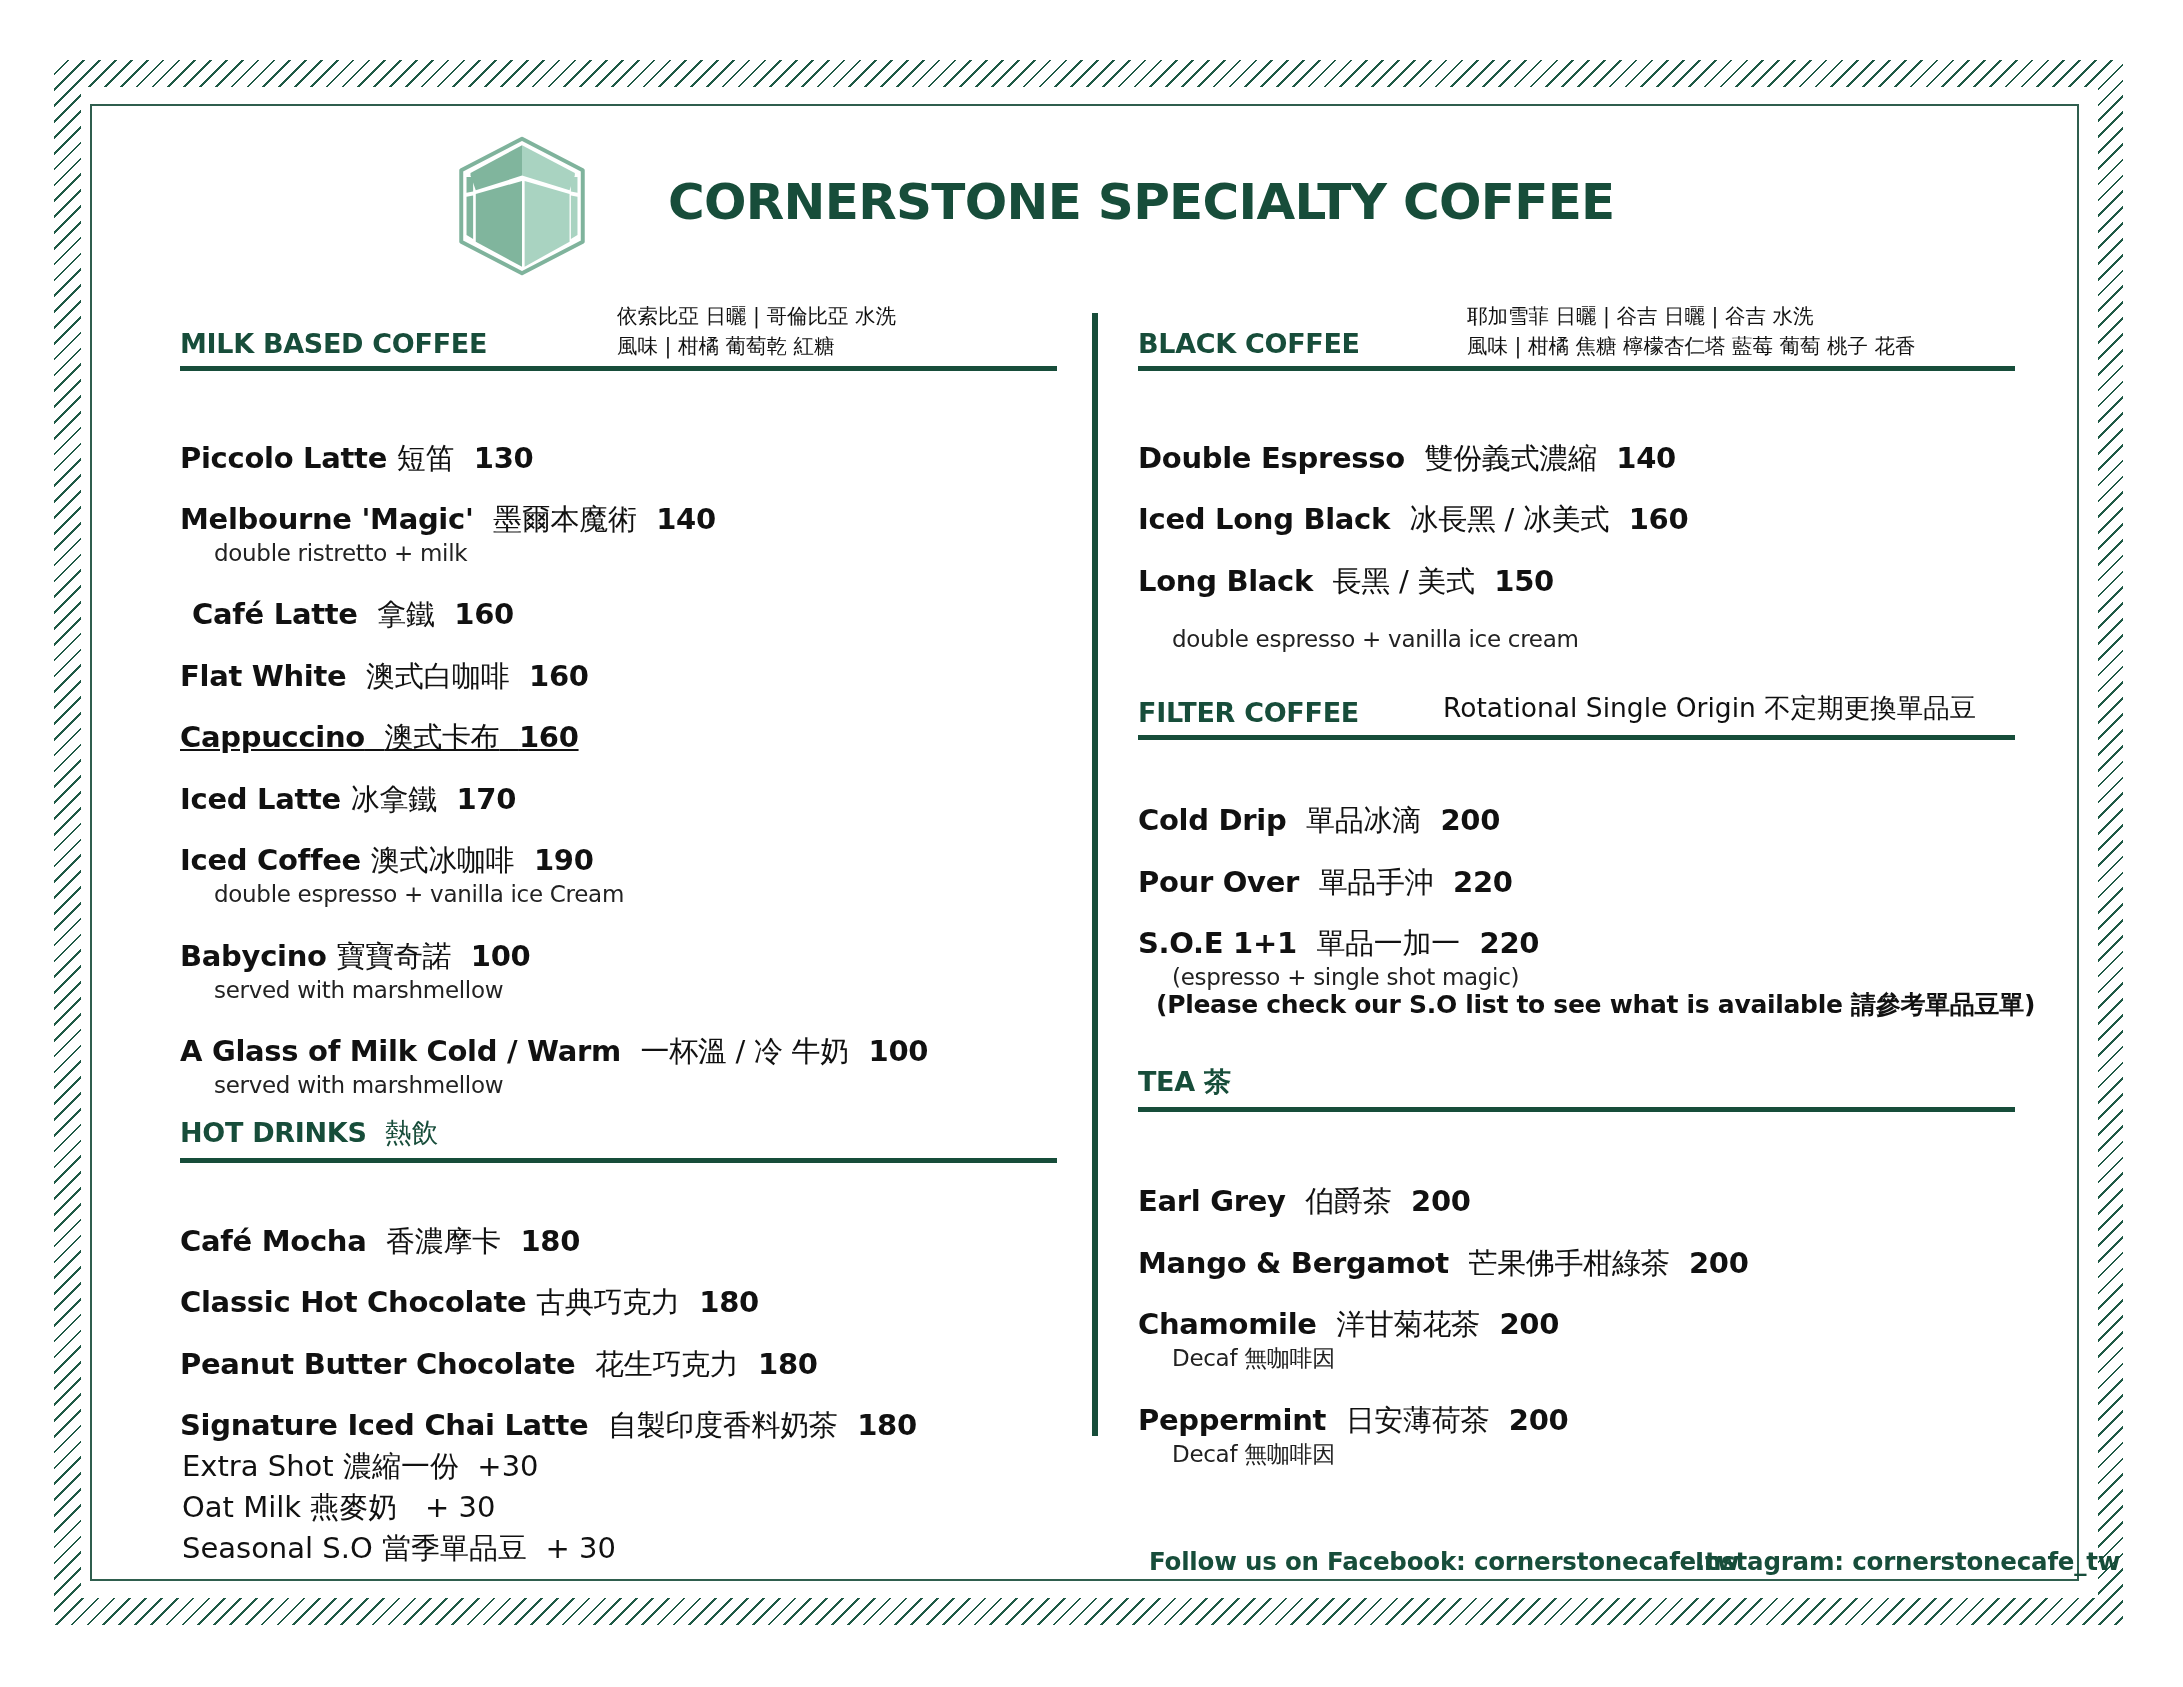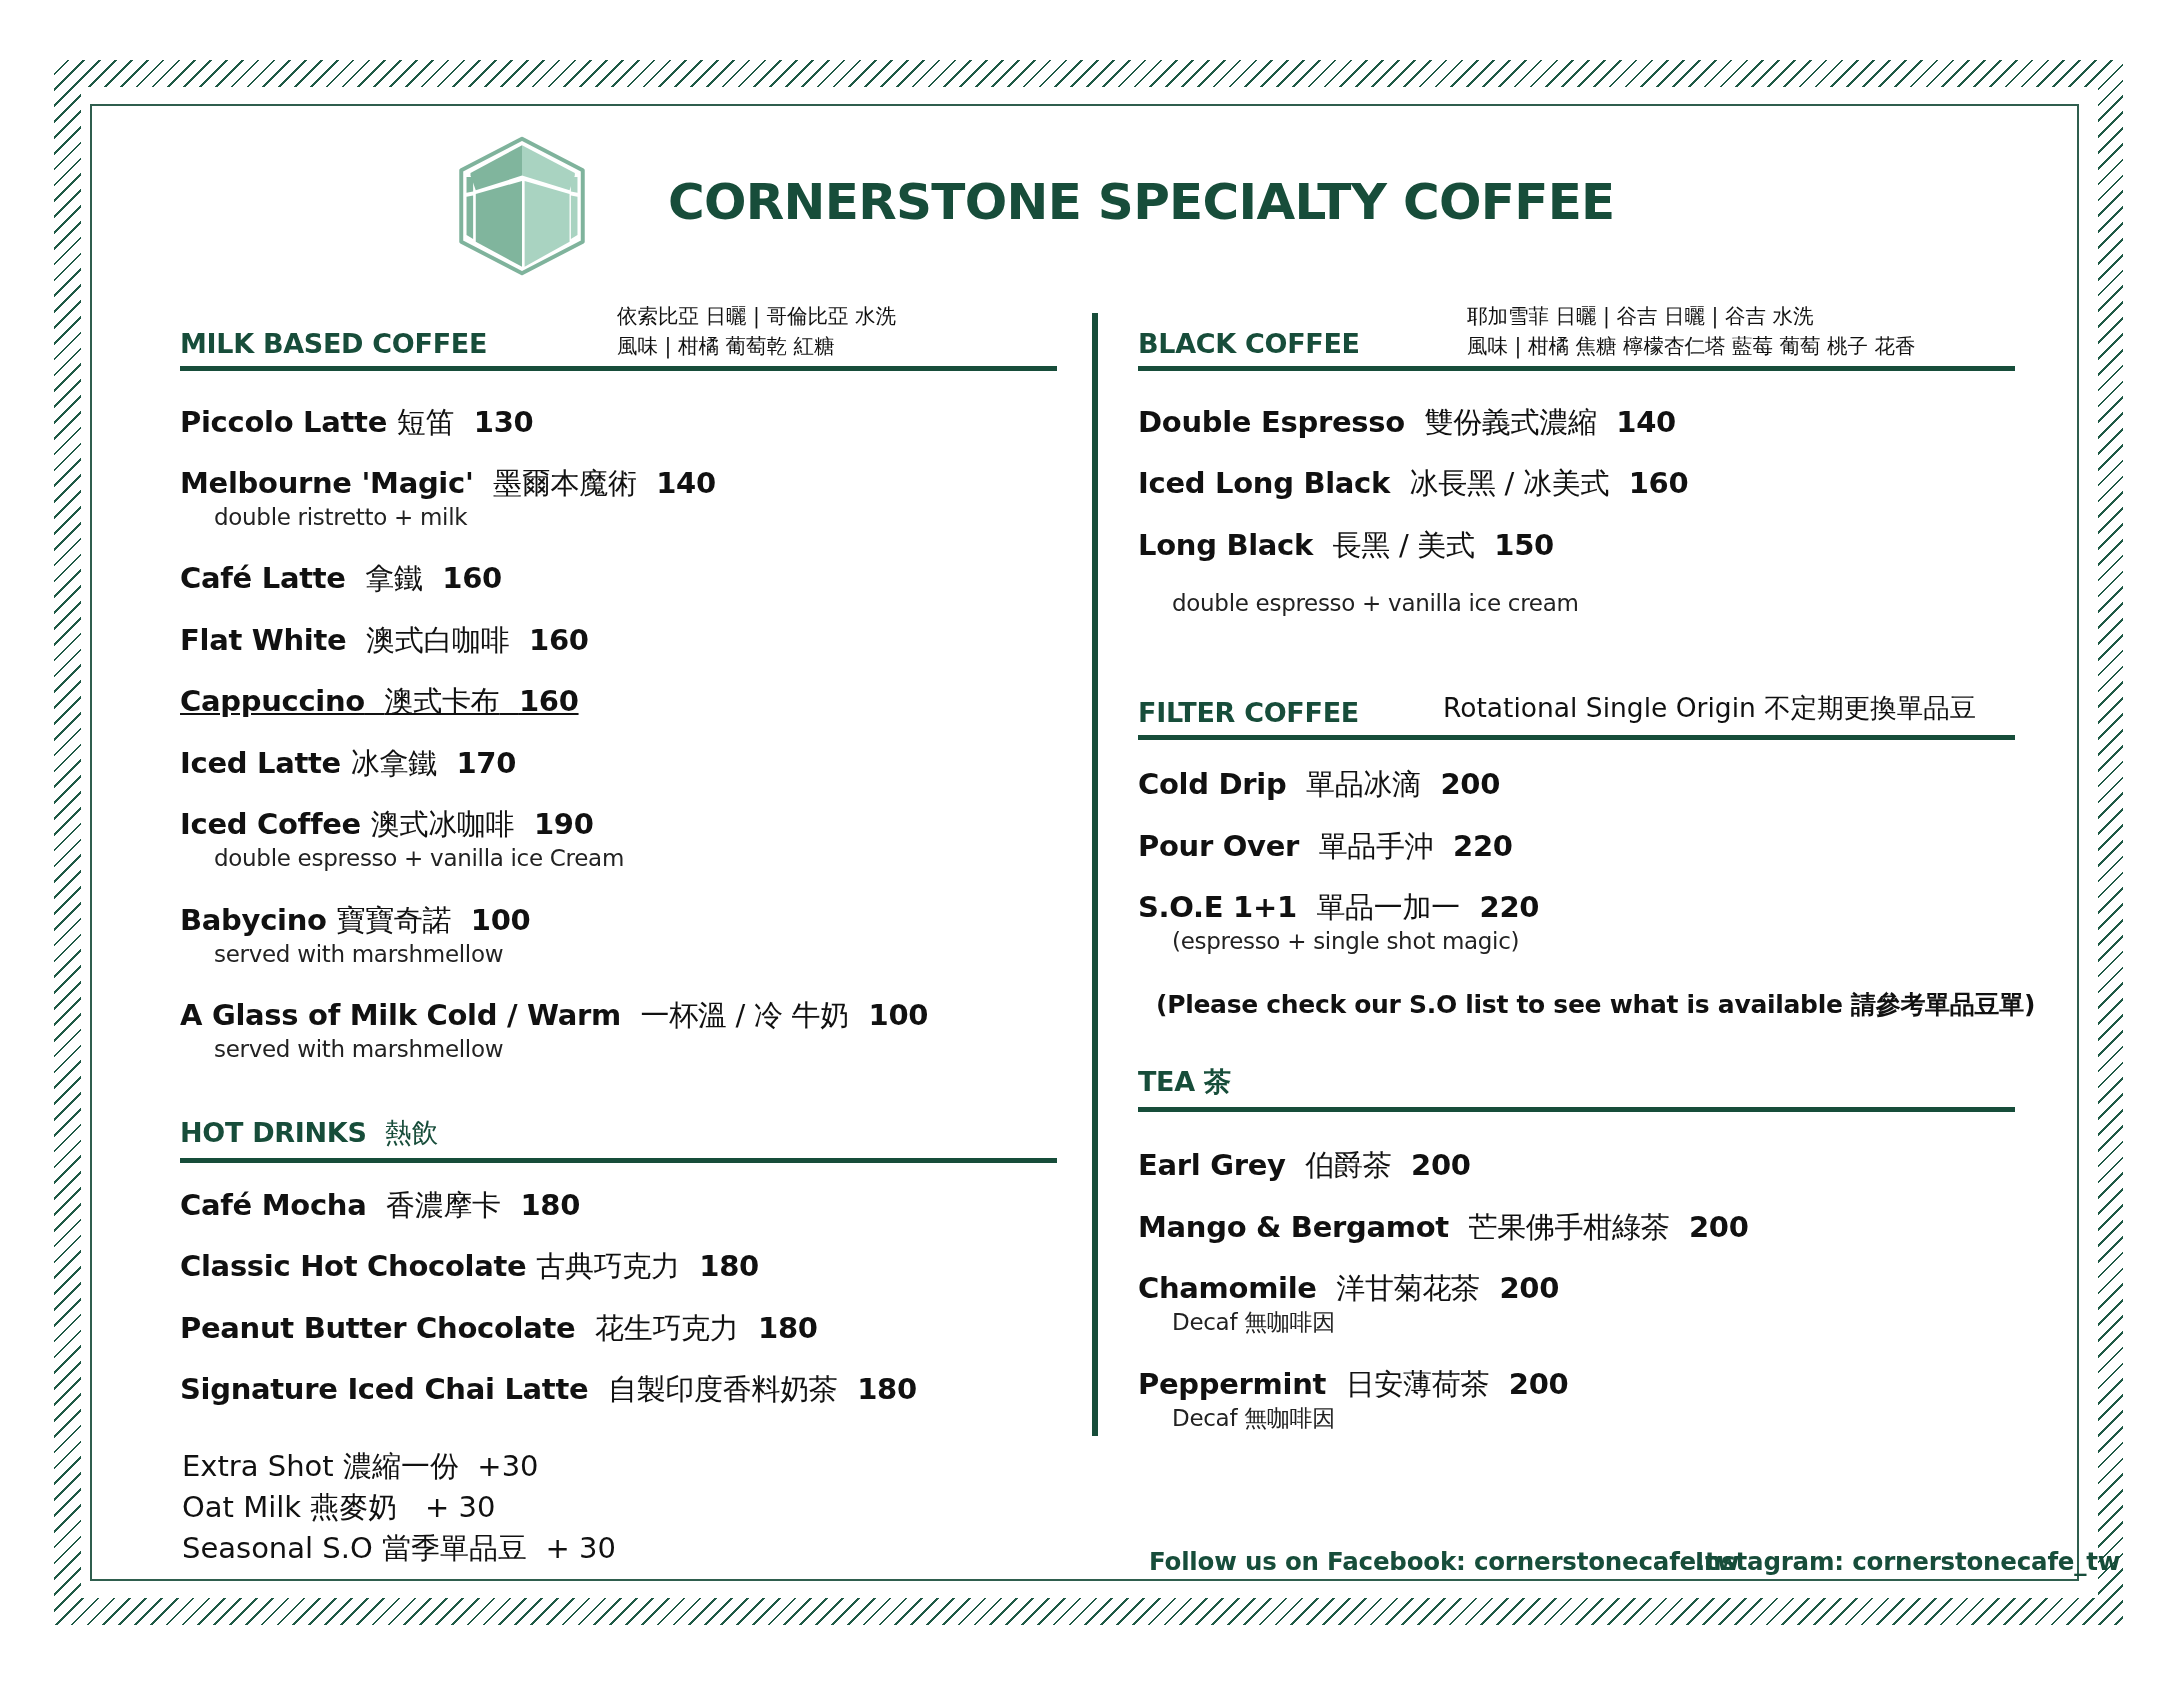--- a/index.html
+++ b/index.html
@@ -16,21 +16,21 @@
     font-family:"DejaVu Sans", sans-serif; font-weight:bold; font-size:50px; color:#174d3a;
     letter-spacing:-0.7px; white-space:nowrap; }
   .divider { position:absolute; left:1092px; top:313px; width:6px; height:1123px; background:#174d3a; }
 
   .sec-head { position:absolute; height:60px; border-bottom:5.3px solid #174d3a; box-sizing:content-box; }
   .sec-title { position:absolute; left:0; bottom:6.6px; font-weight:bold; font-size:27px; color:#174d3a;
     white-space:nowrap; letter-spacing:-0.3px; }
   .sec-sub { position:absolute; font-size:20.5px; line-height:30px; color:#111; white-space:nowrap; }
   .sec-inline { position:absolute; bottom:9.3px; font-size:26.5px; color:#111; white-space:nowrap; }
 
-  .item { position:absolute; white-space:nowrap; }
+  .item { position:absolute; white-space:nowrap;margin-top:36px; }
   .item-main { font-size:29px; font-weight:bold; color:#111; letter-spacing:-0.3px; line-height:37px; }
   .item-main .zh { font-weight:normal; }
   .item-note { font-size:23px; color:#222; padding-left:34px; line-height:30px; letter-spacing:-0.3px; }
   .addon { position:absolute; white-space:nowrap; font-size:29px; color:#111; line-height:41px; }
   .please { position:absolute; white-space:nowrap; font-size:25px; font-weight:bold; color:#111; letter-spacing:-0.3px; }
   .footer { position:absolute; white-space:nowrap; font-size:24.5px; color:#174d3a; font-weight:bold; letter-spacing:-0.2px; }
 </style>
 </head>
 <body>
 
@@ -60,21 +60,21 @@
   <div class="sec-sub" style="left:437px; top:25px;">風味 | 柑橘 葡萄乾 紅糖</div>
 </div>
 
 <div class="item" style="left:180px; top:404px;">
   <div class="item-main"><span>Piccolo Latte</span> <span class="zh">短笛</span>&nbsp; <span>130</span></div>
 </div>
 <div class="item" style="left:180px; top:465px;">
   <div class="item-main"><span>Melbourne 'Magic'</span>&nbsp; <span class="zh">墨爾本魔術</span>&nbsp; <span>140</span></div>
   <div class="item-note">double ristretto + milk</div>
 </div>
-<div class="item" style="left:180px; top:560px;">
+<div class="item" style="left:192px; top:560px;">
   <div class="item-main"><span>Café Latte</span>&nbsp; <span class="zh">拿鐵</span>&nbsp; <span>160</span></div>
 </div>
 <div class="item" style="left:180px; top:622px;">
   <div class="item-main"><span>Flat White</span>&nbsp; <span class="zh">澳式白咖啡</span>&nbsp; <span>160</span></div>
 </div>
 <div class="item" style="left:180px; top:683px;text-decoration:underline;">
   <div class="item-main"><span>Cappuccino</span>&nbsp; <span class="zh">澳式卡布</span>&nbsp; <span>160</span></div>
 </div>
 <div class="item" style="left:180px; top:745px;">
   <div class="item-main"><span>Iced Latte</span> <span class="zh">冰拿鐵</span>&nbsp; <span>170</span></div>

